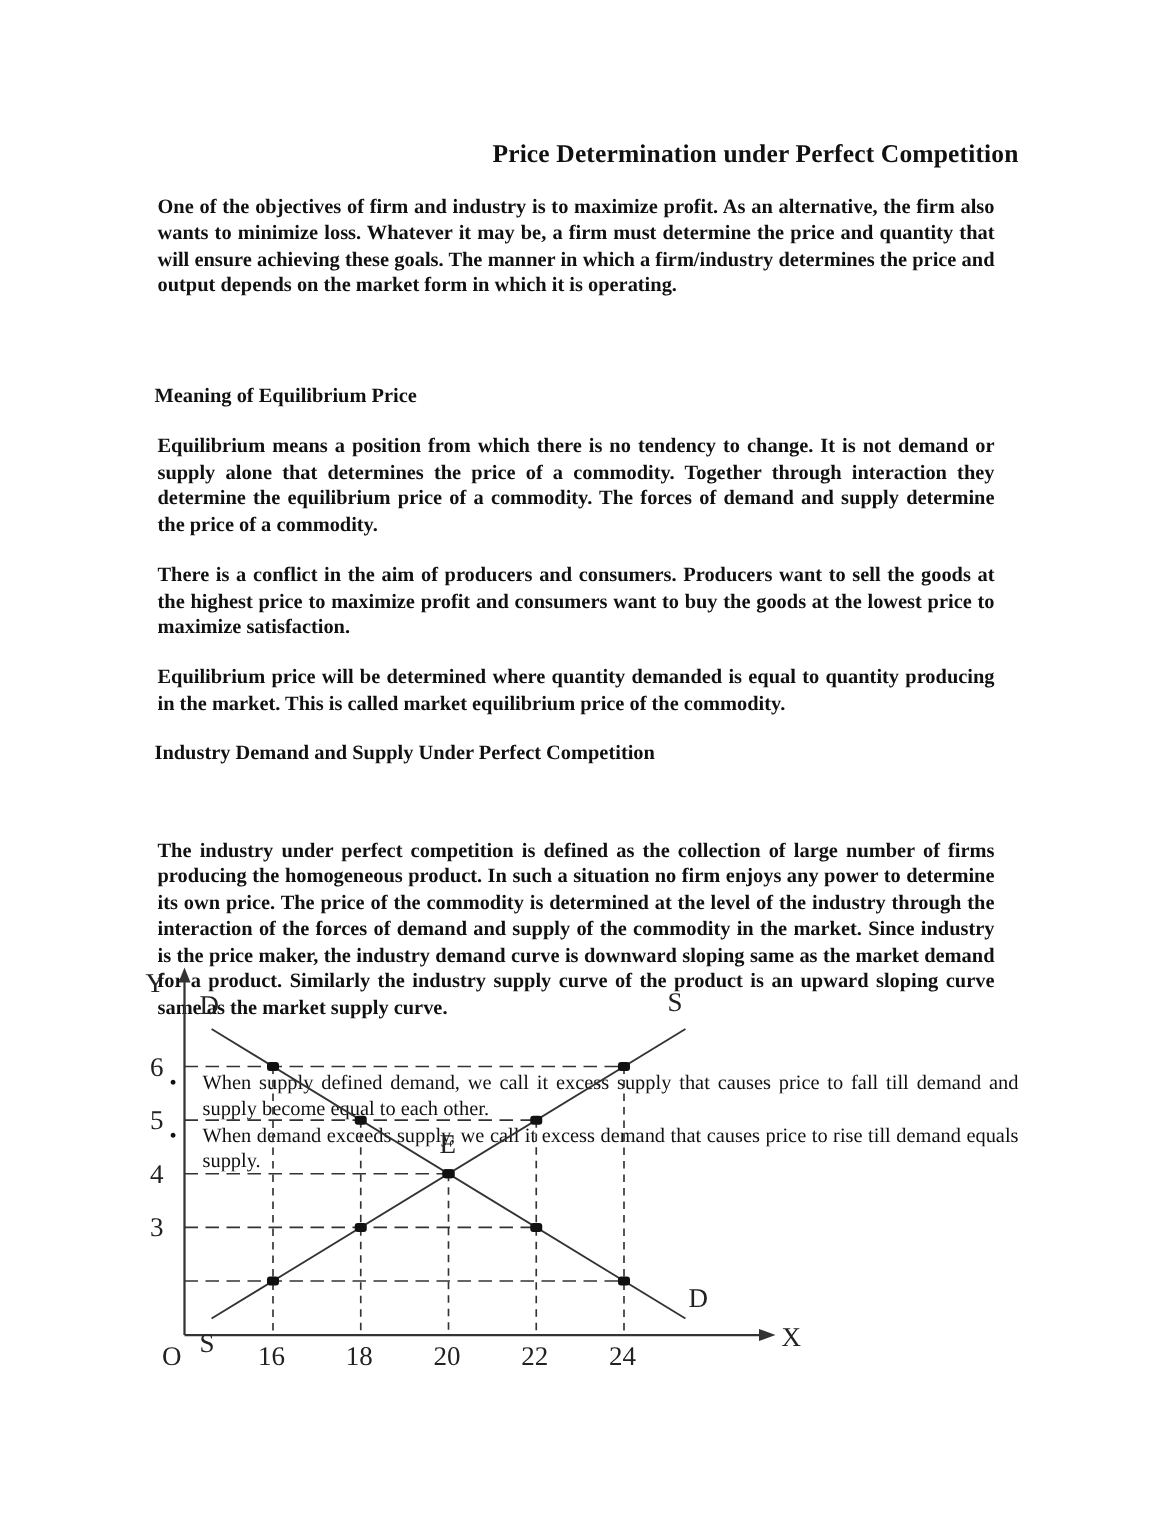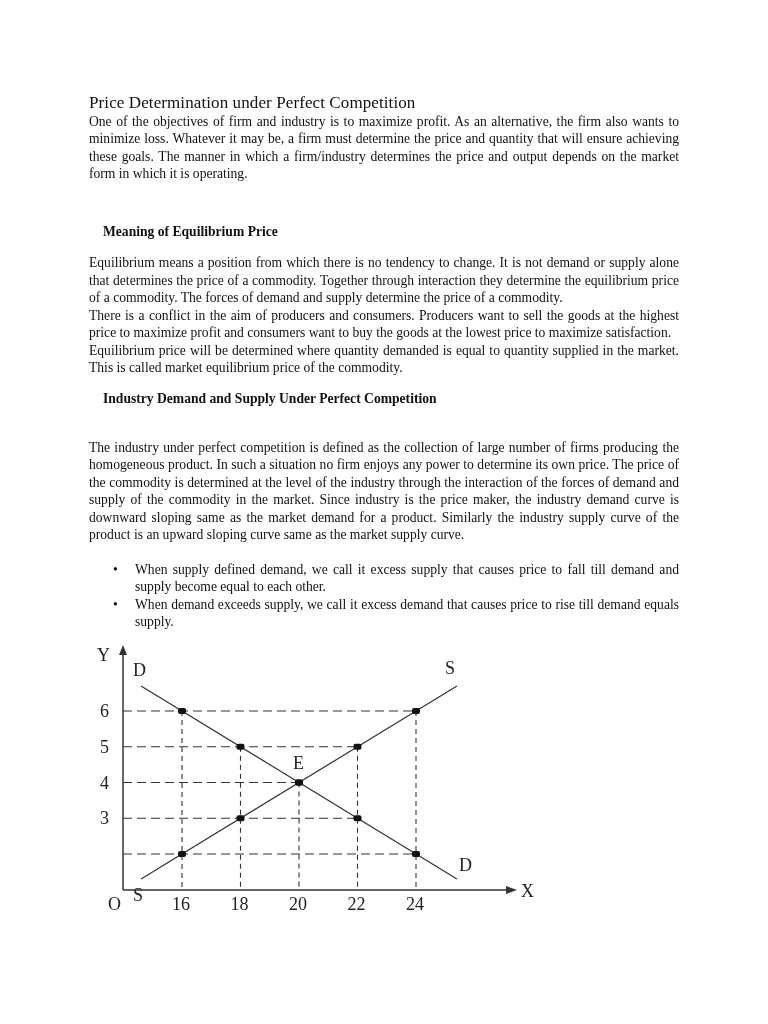--- a/index.html
+++ b/index.html
@@ -1,19 +1,19 @@
 <!DOCTYPE html>
 <html><head>
 <meta charset="utf-8">
 <style>
   html, body { margin:0; padding:0; }
   body { width:768px; height:1024px; background:#ffffff; position:relative; overflow:hidden; font-family:"Liberation Serif", serif; color:#111; }
   .page { position:absolute; left:89px; top:93px; width:590px; font-size:13.6px; line-height:17.45px; }
-  .title { text-align:left; font-weight:normal; font-size:17px; line-height:20px; margin:0 0 0 0; letter-spacing:0.1px; }
-  p { margin:0; text-align:justify; }
+  .title { text-align:right; font-weight:bold; font-size:17px; line-height:20px; margin:0 0 0 0; letter-spacing:0.1px; }
+  p { margin:16px; text-align:justify;font-weight:bold; }
   .h { font-weight:bold; margin:14px; }
   .gap { height:17px; }
   .gap-sm { height:9px; }
   ul { margin:0; padding:0; list-style:none; }
   ul li { position:relative; padding-left:46px; text-align:justify; }
   ul li .bullet { position:absolute; left:24px; top:0; }
   .chart { position:absolute; left:80px; top:635px; width:470px; height:280px; }
   .chart svg { width:470px; height:280px; }
   .chart text { font-family:"Liberation Serif", serif; font-size:18px; fill:#222; }
 </style>
@@ -21,21 +21,21 @@
 <body>
 
 <div class="page">
   <div class="title">Price Determination under Perfect Competition</div>
   <p>One of the objectives of firm and industry is to maximize profit. As an alternative, the firm also wants to minimize loss. Whatever it may be, a firm must determine the price and quantity that will ensure achieving these goals. The manner in which a firm/industry determines the price and output depends on the market form in which it is operating.</p>
   <div class="gap"></div>
   <div class="gap-sm"></div>
   <div class="h">Meaning of Equilibrium Price</div>
   <p>Equilibrium means a position from which there is no tendency to change. It is not demand or supply alone that determines the price of a commodity. Together through interaction they determine the equilibrium price of a commodity. The forces of demand and supply determine the price of a commodity.</p>
   <p>There is a conflict in the aim of producers and consumers. Producers want to sell the goods at the highest price to maximize profit and consumers want to buy the goods at the lowest price to maximize satisfaction.</p>
-  <p>Equilibrium price will be determined where quantity demanded is equal to quantity supplied in the market. This is called market equilibrium price of the commodity.</p>
+  <p>Equilibrium price will be determined where quantity demanded is equal to quantity producing in the market. This is called market equilibrium price of the commodity.</p>
   <div class="h">Industry Demand and Supply Under Perfect Competition</div>
   <div class="gap"></div>
   <p>The industry under perfect competition is defined as the collection of large number of firms producing the homogeneous product. In such a situation no firm enjoys any power to determine its own price. The price of the commodity is determined at the level of the industry through the interaction of the forces of demand and supply of the commodity in the market. Since industry is the price maker, the industry demand curve is downward sloping same as the market demand for a product. Similarly the industry supply curve of the product is an upward sloping curve same as the market supply curve.</p>
   <div class="gap"></div>
   <ul>
     <li>
       <span class="bullet">•</span>
       <span>When supply defined demand, we call it excess supply that causes price to fall till demand and supply become equal to each other.</span>
     </li>
     <li>

